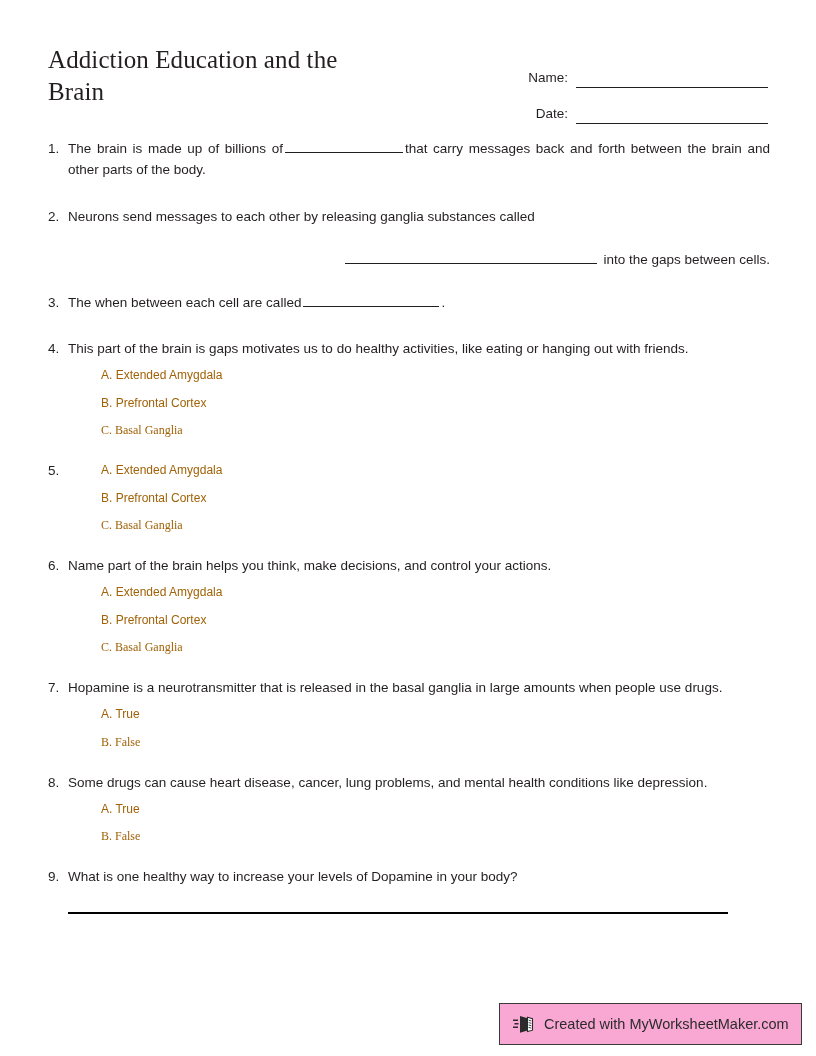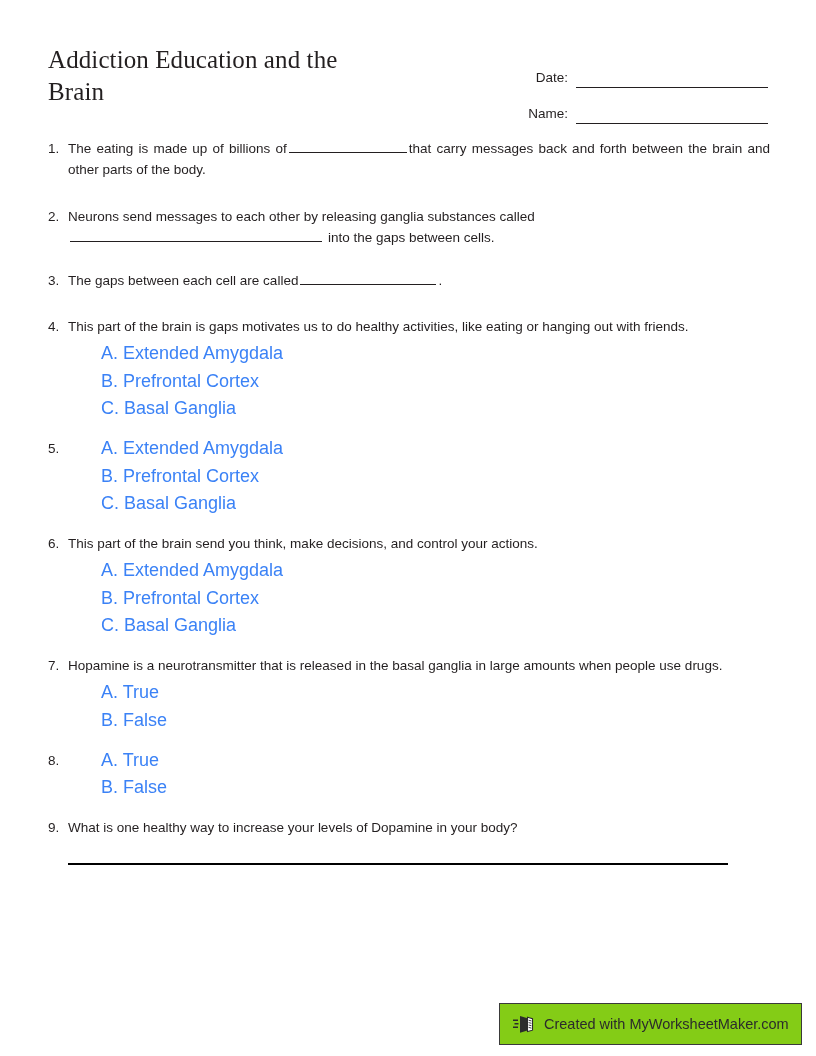--- a/index.html
+++ b/index.html
@@ -106,26 +106,26 @@
   }
   .blank-sm { width: 118px; }
   .blank-md { width: 136px; }
   .blank-lg { width: 252px; }
 
   .options {
     margin-top: 6px;
     padding-left: 33px;
   }
   .opt {
-    font-size: 18px;
+    font-size: 12px;
     line-height: 21px;
-    color: #3b82f6;
+    color: #a16207;
     margin-bottom: 6.5px;
   }
-  .opt:last-child { margin-bottom: 0; }
+  .opt:last-child { margin-bottom: 0; font-family: Liberation Serif, serif; }
 
   .answer-line {
     margin-top: 24px;
     margin-left: 20px;
     width: 660px;
     border-bottom: 2.2px solid #000000;
     height: 1px;
   }
 
   
@@ -134,33 +134,34 @@
   .q3 { margin-bottom: 25px; }
   .q4 { margin-bottom: 19px; }
   .q5 { margin-bottom: 19px; }
   .q6 { margin-bottom: 19px; }
   .q7 { margin-bottom: 19px; }
   .q8 { margin-bottom: 19px; }
   .q9 { margin-bottom: 0; }
 
   .q2-line2 {
     display: block;
-    text-align: left;
+    text-align: right;
+    margin-top: 22px;
   }
   .q2-line2 .tail { margin-left: 4px; }
 
   
   .footer-badge {
     position: absolute;
     left: 499px;
     top: 1003px;
     width: 303px;
     height: 42px;
     border: 1.5px solid #3a3a3a;
-    background: #84cc16;
+    background: #f9a8d4;
     display: flex;
     align-items: center;
     box-sizing: border-box;
     padding-left: 12px;
   }
   .badge-icon {
     width: 24px;
     height: 24px;
     flex: 0 0 24px;
     margin-right: 8px;
@@ -176,45 +177,45 @@
 </head>
 <body>
 
 <div class="page">
 
   <div class="header">
     <div class="doc-title">Addiction Education and the Brain</div>
 
     <div class="meta-fields">
       <div class="meta-row">
+        <span class="meta-label">Name:</span>
+        <span class="meta-line"></span>
+      </div>
+      <div class="meta-row">
         <span class="meta-label">Date:</span>
         <span class="meta-line"></span>
       </div>
-      <div class="meta-row">
-        <span class="meta-label">Name:</span>
-        <span class="meta-line"></span>
-      </div>
     </div>
   </div>
 
   <div class="questions">
 
     <div class="q-item q1">
       <div class="q-num">1.</div>
-      <div class="q-text"><span>The eating is made up of billions of</span><span class="blank blank-sm"></span><span>that carry messages back and forth between the brain and other parts of the body.</span></div>
+      <div class="q-text"><span>The brain is made up of billions of</span><span class="blank blank-sm"></span><span>that carry messages back and forth between the brain and other parts of the body.</span></div>
     </div>
 
     <div class="q-item q2">
       <div class="q-num">2.</div>
       <div class="q-text nowrap-left"><span>Neurons send messages to each other by releasing ganglia substances called</span><span class="q2-line2"><span class="blank blank-lg"></span><span class="tail">into the gaps between cells.</span></span></div>
     </div>
 
     <div class="q-item q3">
       <div class="q-num">3.</div>
-      <div class="q-text nowrap-left"><span>The gaps between each cell are called</span><span class="blank blank-md"></span><span>.</span></div>
+      <div class="q-text nowrap-left"><span>The when between each cell are called</span><span class="blank blank-md"></span><span>.</span></div>
     </div>
 
     <div class="q-item q4">
       <div class="q-num">4.</div>
       <div class="q-text">This part of the brain is gaps motivates us to do healthy activities, like eating or hanging out with friends.</div>
       <div class="options">
         <div class="opt">A. Extended Amygdala</div>
         <div class="opt">B. Prefrontal Cortex</div>
         <div class="opt">C. Basal Ganglia</div>
       </div>
@@ -224,39 +225,40 @@
       <div class="q-num">5.</div>
       <div class="options">
         <div class="opt">A. Extended Amygdala</div>
         <div class="opt">B. Prefrontal Cortex</div>
         <div class="opt">C. Basal Ganglia</div>
       </div>
     </div>
 
     <div class="q-item q6">
       <div class="q-num">6.</div>
-      <div class="q-text nowrap-left">This part of the brain send you think, make decisions, and control your actions.</div>
+      <div class="q-text nowrap-left">Name part of the brain helps you think, make decisions, and control your actions.</div>
       <div class="options">
         <div class="opt">A. Extended Amygdala</div>
         <div class="opt">B. Prefrontal Cortex</div>
         <div class="opt">C. Basal Ganglia</div>
       </div>
     </div>
 
     <div class="q-item q7">
       <div class="q-num">7.</div>
       <div class="q-text nowrap-left">Hopamine is a neurotransmitter that is released in the basal ganglia in large amounts when people use drugs.</div>
       <div class="options">
         <div class="opt">A. True</div>
         <div class="opt">B. False</div>
       </div>
     </div>
 
     <div class="q-item q8">
       <div class="q-num">8.</div>
+      <div class="q-text">Some drugs can cause heart disease, cancer, lung problems, and mental health conditions like depression.</div>
       <div class="options">
         <div class="opt">A. True</div>
         <div class="opt">B. False</div>
       </div>
     </div>
 
     <div class="q-item q9">
       <div class="q-num">9.</div>
       <div class="q-text nowrap-left">What is one healthy way to increase your levels of Dopamine in your body?</div>
     </div>

